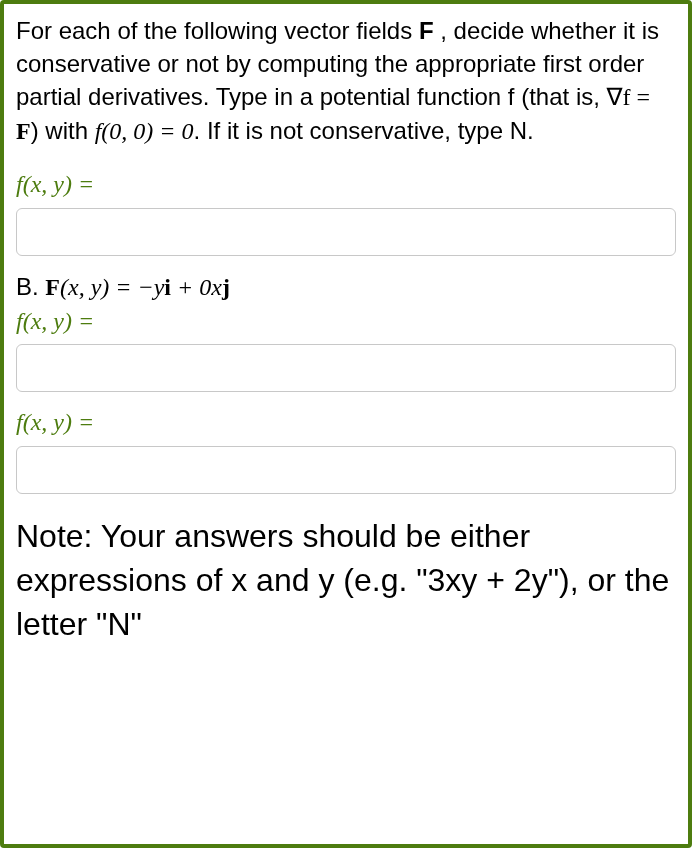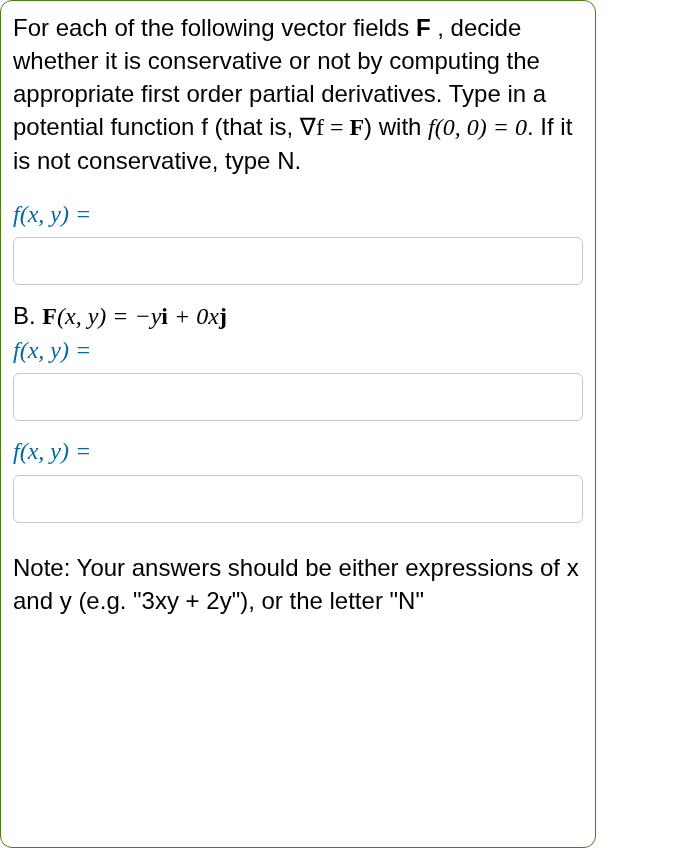--- a/index.html
+++ b/index.html
@@ -6,61 +6,61 @@
     box-sizing: border-box;
   }
   body {
     margin: 0;
     padding: 0;
     font-family: Arial, Helvetica, sans-serif;
     background: #fff;
     width: 692px;
   }
   .container {
-    border: 1px solid #4d7c0f;
-    border-radius: 12px;
+    border: 4px solid #4d7c0f;
+    border-radius: 4px;
     padding: 10px 12px 14px 12px;
-    width: 596px;
+    width: 692px;
     min-height: 848px;
   }
   .intro {
     font-size: 24px;
     line-height: 1.38;
     color: #000;
     margin-bottom: 20px;
   }
   .part {
     margin-bottom: 14px;
   }
   .part-label {
     font-size: 24px;
     line-height: 1.4;
     color: #000;
   }
   .fxy-line {
     font-size: 24px;
     line-height: 1.4;
-    color: #0369a1;
+    color: #4d7c0f;
     margin-bottom: 6px;
   }
   .answer-input {
     width: 100%;
     height: 48px;
     border: 1px solid #c8c8c8;
     border-radius: 6px;
     padding: 6px 10px;
     font-size: 20px;
     background: #fff;
     font-family: Arial, Helvetica, sans-serif;
   }
   .note {
-    font-size: 24px;
+    font-size: 32px;
     line-height: 1.38;
     color: #000;
-    margin-top: 28px;
+    margin-top: 20px;
   }
   .bold { font-weight: bold; }
   .ital { font-style: italic; }
   .math { font-family: "Times New Roman", Georgia, serif; }
 </style>
 </head>
 <body>
 
 <div class="container">
 

